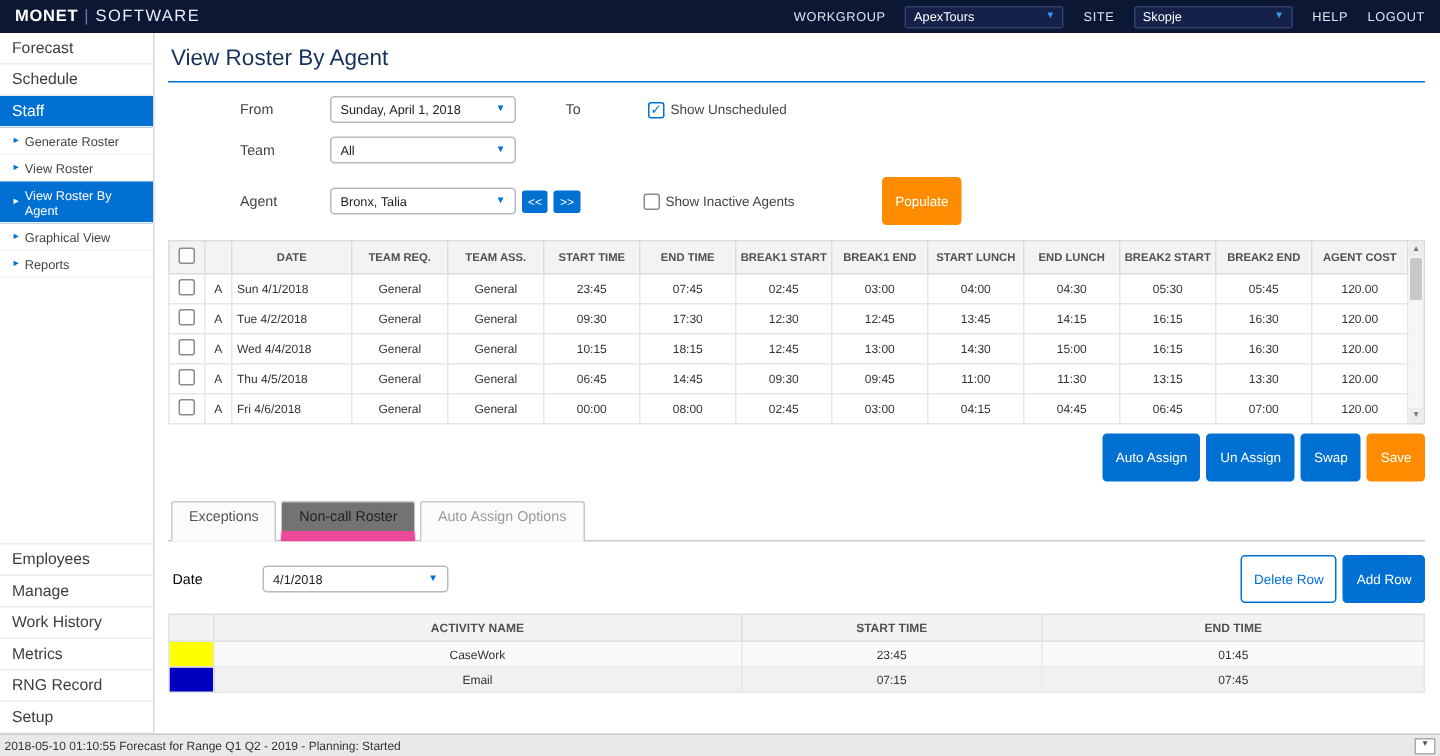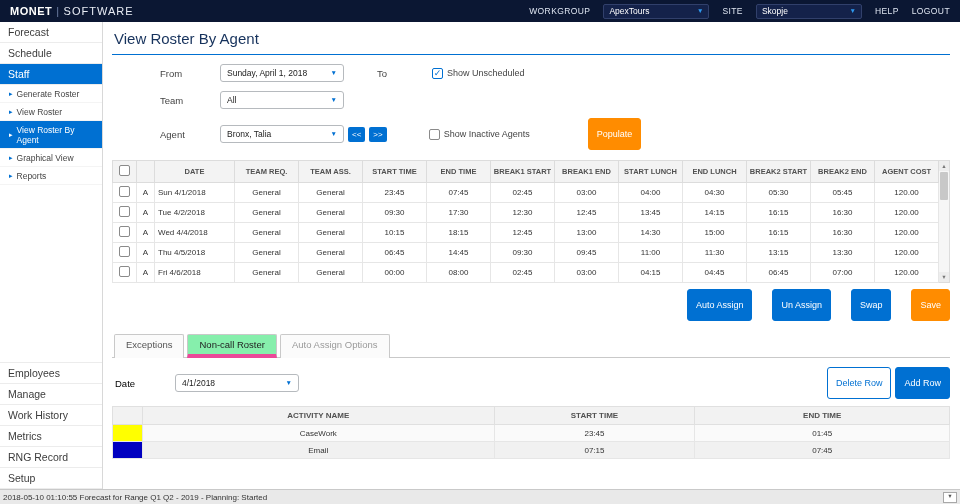--- a/index.html
+++ b/index.html
@@ -65,26 +65,26 @@
   .roster .col-check { width:24px; }
   .roster .col-flag { width:18px; }
   .roster .col-date { width:80px; }
   .roster td.col-date { text-align:left; padding-left:3px; }
   .vscroll { width:11px; background:#f6f6f6; border:1px solid #dcdcdc; border-left:none; display:flex; flex-direction:column; }
   .varrow { height:10px; display:flex; align-items:center; justify-content:center; font-size:5.5px; color:#777; background:#ededed; cursor:pointer; }
   .vthumb { height:28px; margin:1px; background:#c8c8c8; border-radius:1px; cursor:pointer; }
   .vtrack { flex:1; }
 
   
-  .actions { display:flex; justify-content:flex-end; gap:20px; margin-top:6px; }
+  .actions { display:flex; justify-content:flex-end; gap:4px; margin-top:6px; }
 
   
   .tabs { display:flex; margin-top:12px; border-bottom:1px solid #c9c9c9; padding-left:2px; }
   .tab { font-size:9.5px; color:#555; padding:4px 11px; border:1px solid #c9c9c9; border-bottom:none; background:#fbfbfb; margin-right:3px; border-radius:2px 2px 0 0; position:relative; top:1px; cursor:pointer; }
-  .tab.active { background:#86efac; color:#222; border-bottom:4px solid #ec4899; }
+  .tab.active { background:#737373; color:#222; border-bottom:7px solid #ec4899; }
   .tab.disabled { color:#9a9a9a; }
 
   
   .daterow { display:flex; align-items:center; margin-top:9px; }
   .daterow .right { margin-left:auto; display:flex; gap:4px; }
   .noncall-table { margin-top:7px; }
   .noncall th { background:#f2f2f2; border:1px solid #e0e0e0; font-size:8px; color:#515151; padding:4px 2px; font-weight:bold; text-align:center; }
   .noncall td { border:1px solid #e6e6e6; font-size:8px; color:#333; padding:3.5px 2px; text-align:center; background:#fafafa; }
   .noncall tr.alt td { background:#f1f1f1; }
   .noncall .col-swatch { width:30px; padding:0; }

